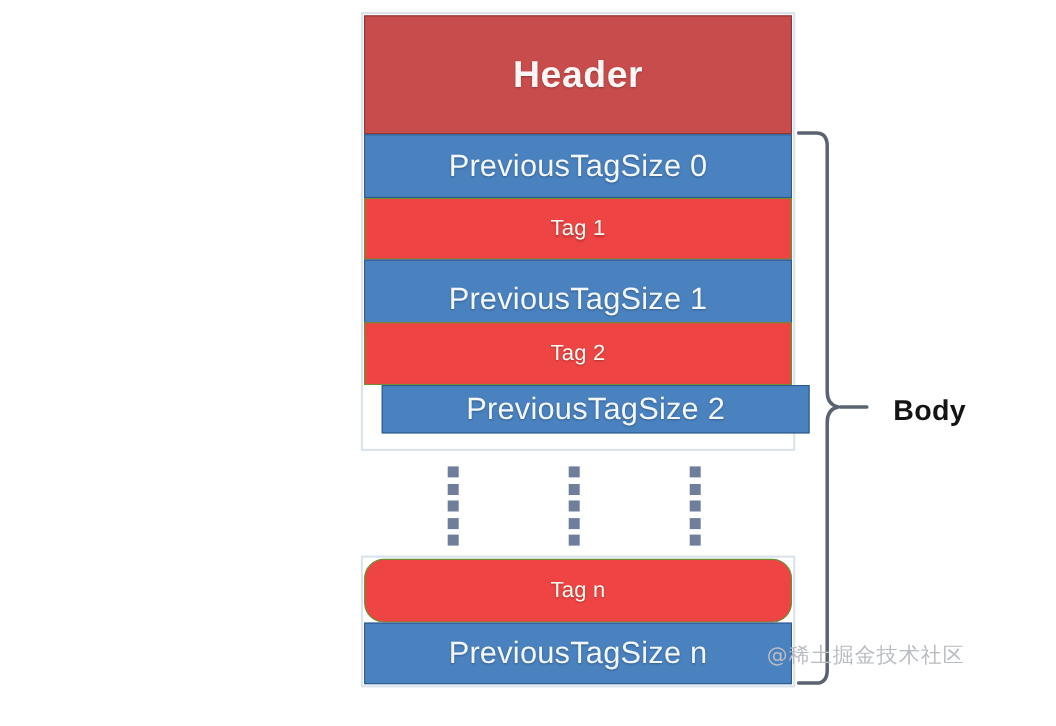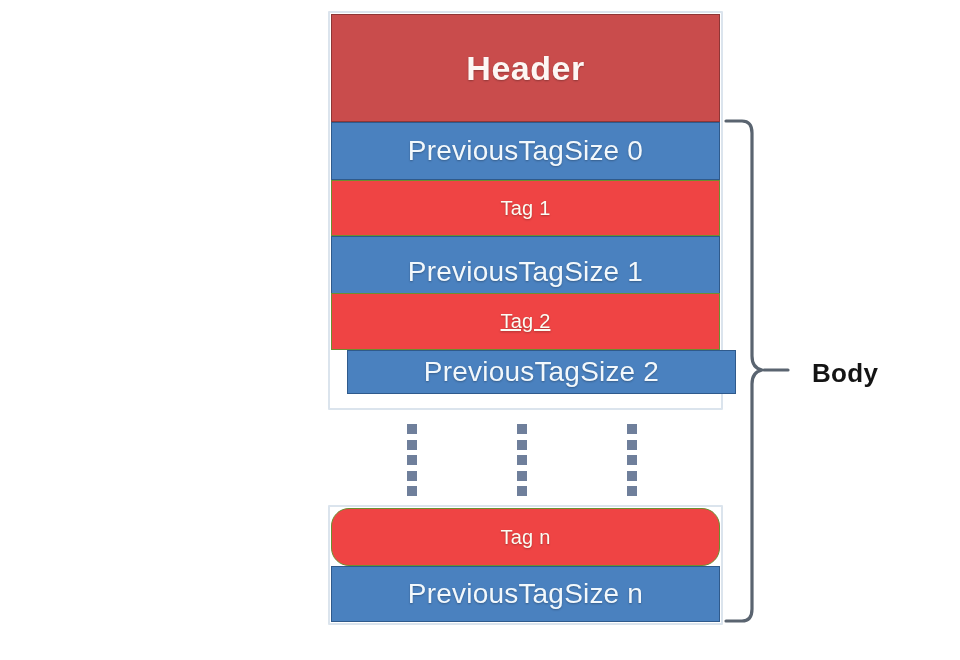--- a/index.html
+++ b/index.html
@@ -58,21 +58,21 @@
   .row-green {
     background: #ef4444;
     border: 1px solid #6d8f2f;
     color: #fbfdf4;
     font-size: 20px;
   }
 
   .r-pts0 { top: 122px; height: 58px; }
   .r-tag1 { top: 180px; height: 56px; }
   .r-pts1 { top: 236px; height: 71px; }
-  .r-tag2 { top: 293px; height: 57px; text-decoration: underline; }
+  .r-tag2 { top: 293px; height: 57px; }
   .r-pts2 { top: 350px; height: 44px; margin-left: 16px; }
 
   .r-tagn { top: 508px; height: 58px; border-radius: 18px; }
   .r-ptsn { top: 566px; height: 56px; }
 
   
   .stack-shadow {
     position: absolute;
     left: 328px;
     width: 395px;
@@ -184,14 +184,15 @@
 
   <div class="brace-wrap">
     <svg width="96" height="506" viewBox="0 0 96 506" fill="none" xmlns="http://www.w3.org/2000/svg">
       <path d="M2 3 H18 Q28 3 28 15 V238 Q28 250 38 252 Q28 254 28 266 V491 Q28 503 18 503 H2" stroke="#5a6470" stroke-width="3.2" fill="none" stroke-linecap="round" stroke-linejoin="round"></path>
       <path d="M40 252 H64" stroke="#5a6470" stroke-width="3.2" stroke-linecap="round"></path>
     </svg>
   </div>
 
   <div class="body-label">Body</div>
 
+  <div class="watermark">@稀土掘金技术社区</div>
 
 </div>
 
 </body></html>

